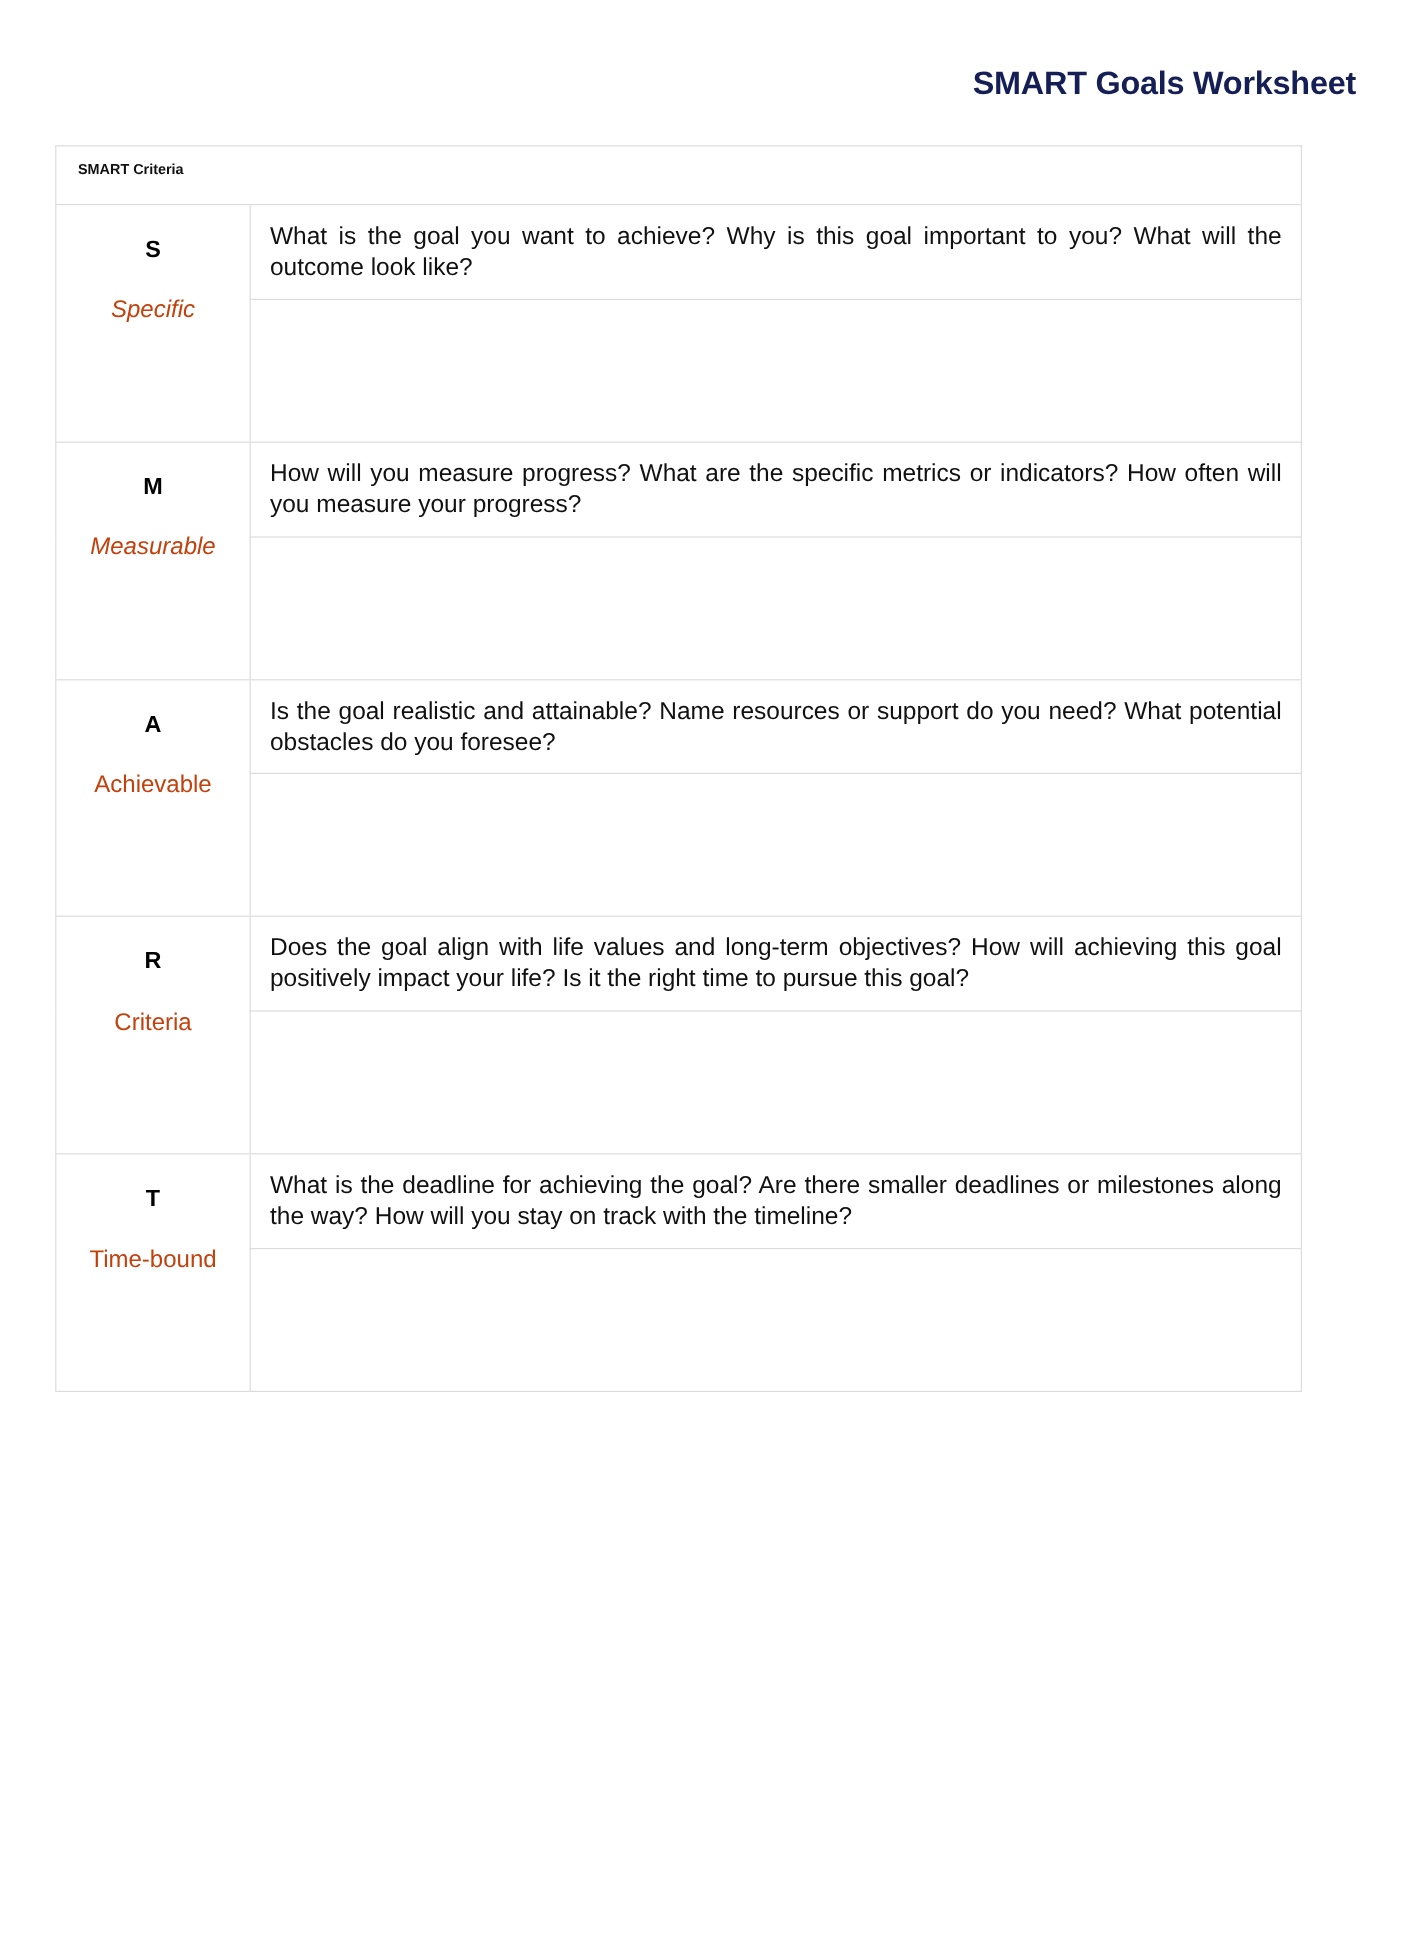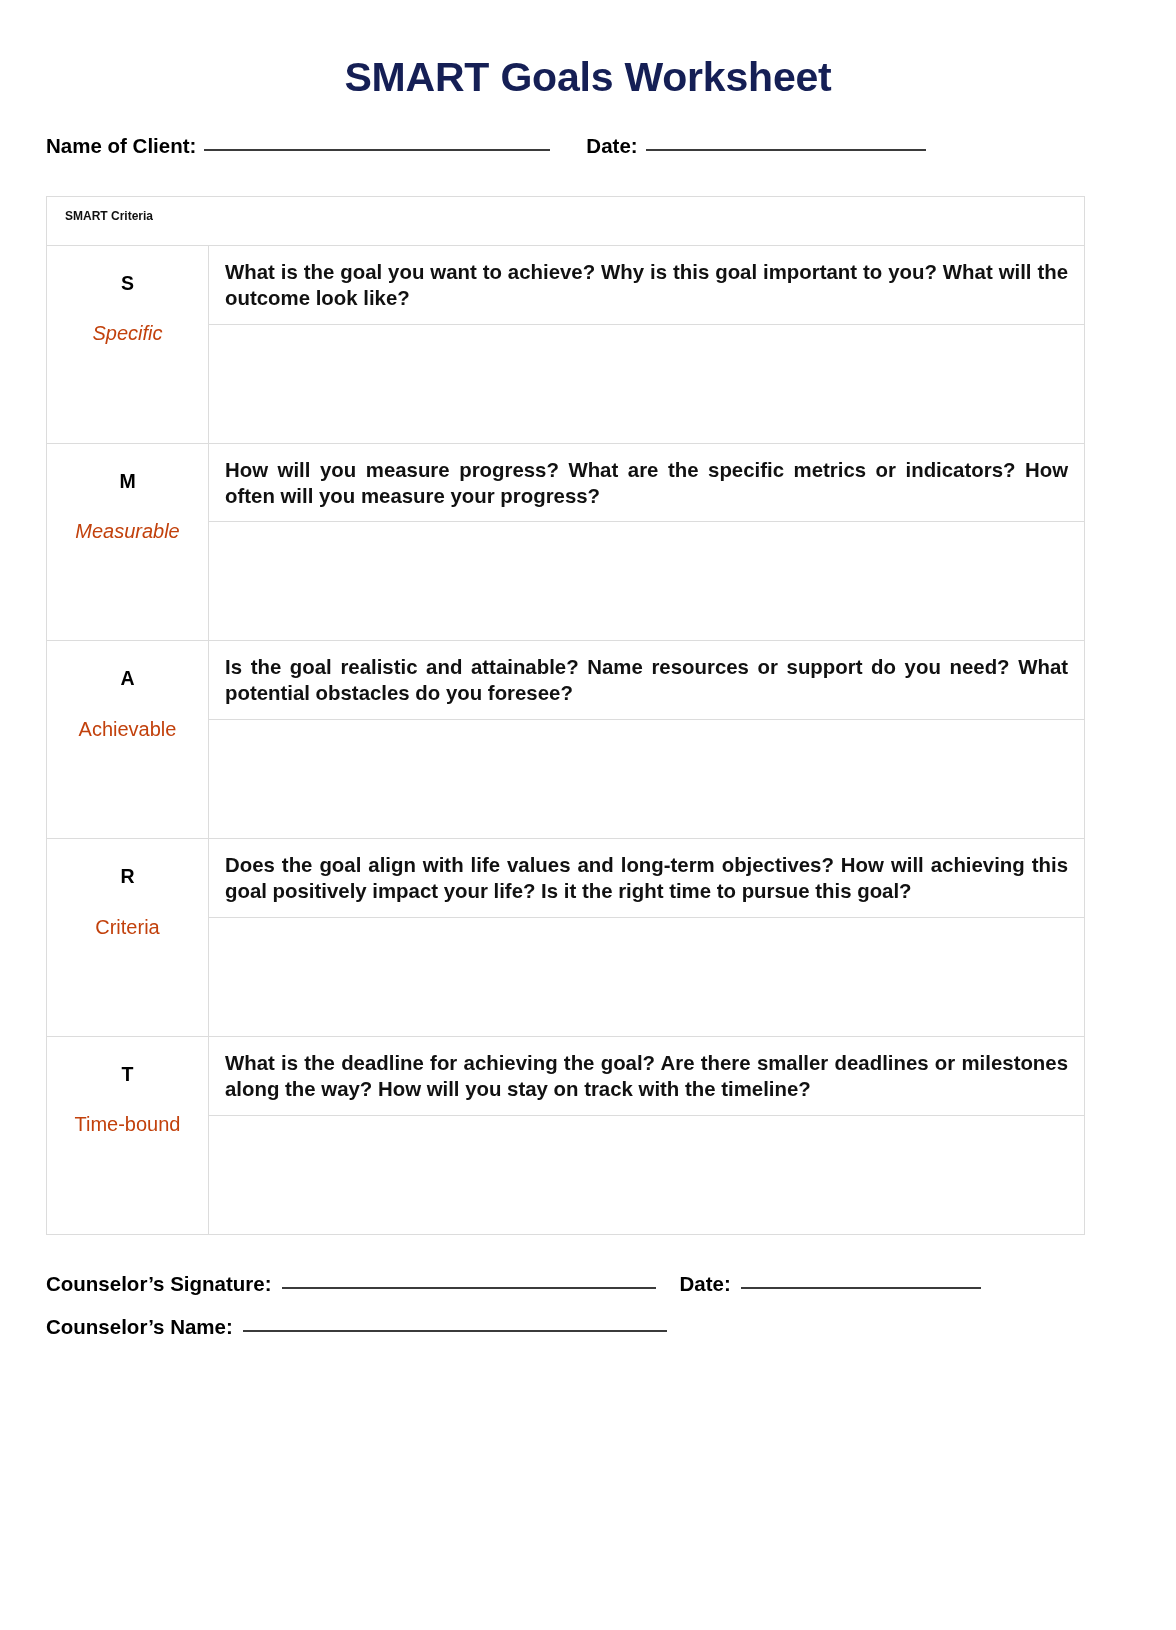--- a/index.html
+++ b/index.html
@@ -20,22 +20,22 @@
     height: 1630px;
     box-sizing: border-box;
     padding: 0 46px;
     background: #ffffff;
   }
 
   
   .doc-title {
     margin: 0;
     padding-top: 54px;
-    text-align: center;
-    font-size: 41px;
+    text-align: right;
+    font-size: 27px;
     font-weight: bold;
     letter-spacing: -0.2px;
     color: #151f55;
     line-height: 1.15;
   }
 
   
   .id-line {
     margin-top: 30px;
     display: block;
@@ -101,21 +101,21 @@
     margin-top: 26px;
     font-size: 20px;
     line-height: 1.2;
     color: #c2410c;
   }
   .word.italic { font-style: italic; }
 
   .q-cell {
     padding: 14px 16px 12px 16px !important;
     font-size: 20.4px;
-    font-weight: bold;
+    font-weight: normal;
     line-height: 1.27;
     text-align: justify;
     text-justify: inter-word;
     color: #111;
   }
   .answer-cell { padding: 0 !important; }
 
   
   .footer { margin-top: 34px; }
   .foot-line {
@@ -130,23 +130,20 @@
   .fill-name  { width: 424px; margin-left: 10px; }
   .gap-fdate  { display: inline-block; width: 24px; }
 </style>
 </head>
 <body>
 
 <div class="page">
 
   <h1 class="doc-title">SMART Goals Worksheet</h1>
 
-  <div class="id-line">
-    <span class="label">Name of Client:</span><span class="fill fill-client"></span><span class="gap-date"></span><span class="label">Date:</span><span class="fill fill-date"></span>
-  </div>
 
 
   <table class="criteria-table">
     <colgroup>
         <col style="width:162px">
         <col style="width:876px">
       </colgroup>
     <tbody>
       <tr>
         <td class="hdr-cell" colspan="2">SMART Criteria</td>
@@ -202,22 +199,14 @@
           <span class="word">Time-bound</span>
         </td>
         <td class="q-cell">What is the deadline for achieving the goal? Are there smaller deadlines or milestones along the way? How will you stay on track with the timeline?</td>
       </tr>
       <tr>
         <td class="answer-cell" style="height:118px"></td>
       </tr>
     </tbody>
   </table>
 
-  <div class="footer">
-    <div class="foot-line">
-      <span class="label">Counselor’s Signature:</span><span class="fill fill-sig"></span><span class="gap-fdate"></span><span class="label">Date:</span><span class="fill fill-fdate"></span>
-    </div>
-    <div class="foot-line">
-      <span class="label">Counselor’s Name:</span><span class="fill fill-name"></span>
-    </div>
-  </div>
 
 </div>
 
 </body></html>

